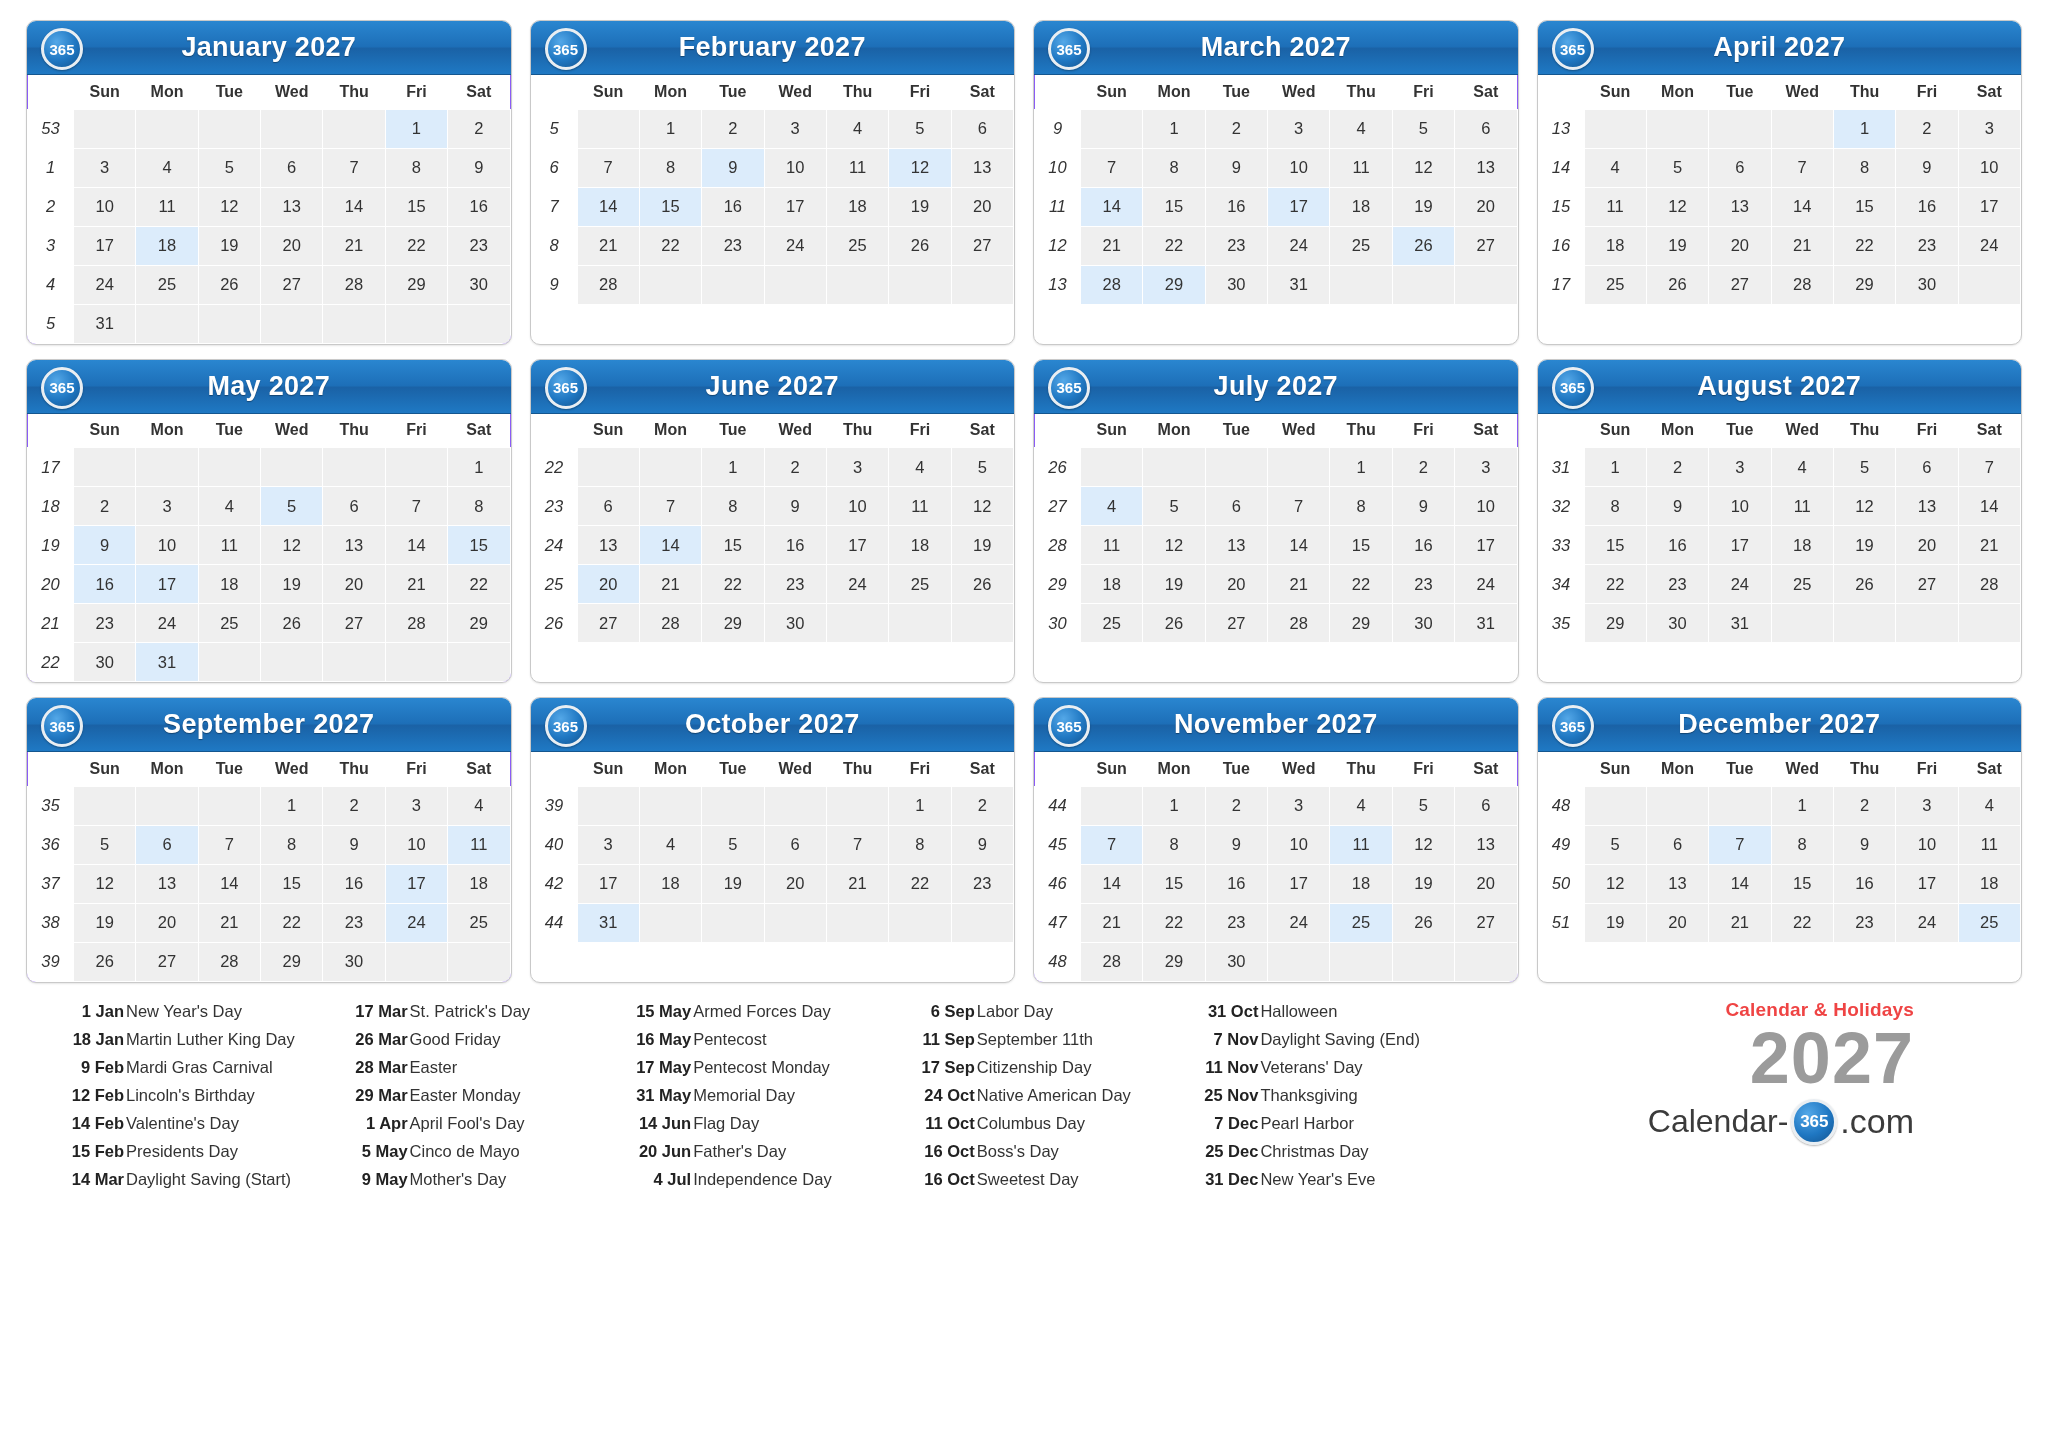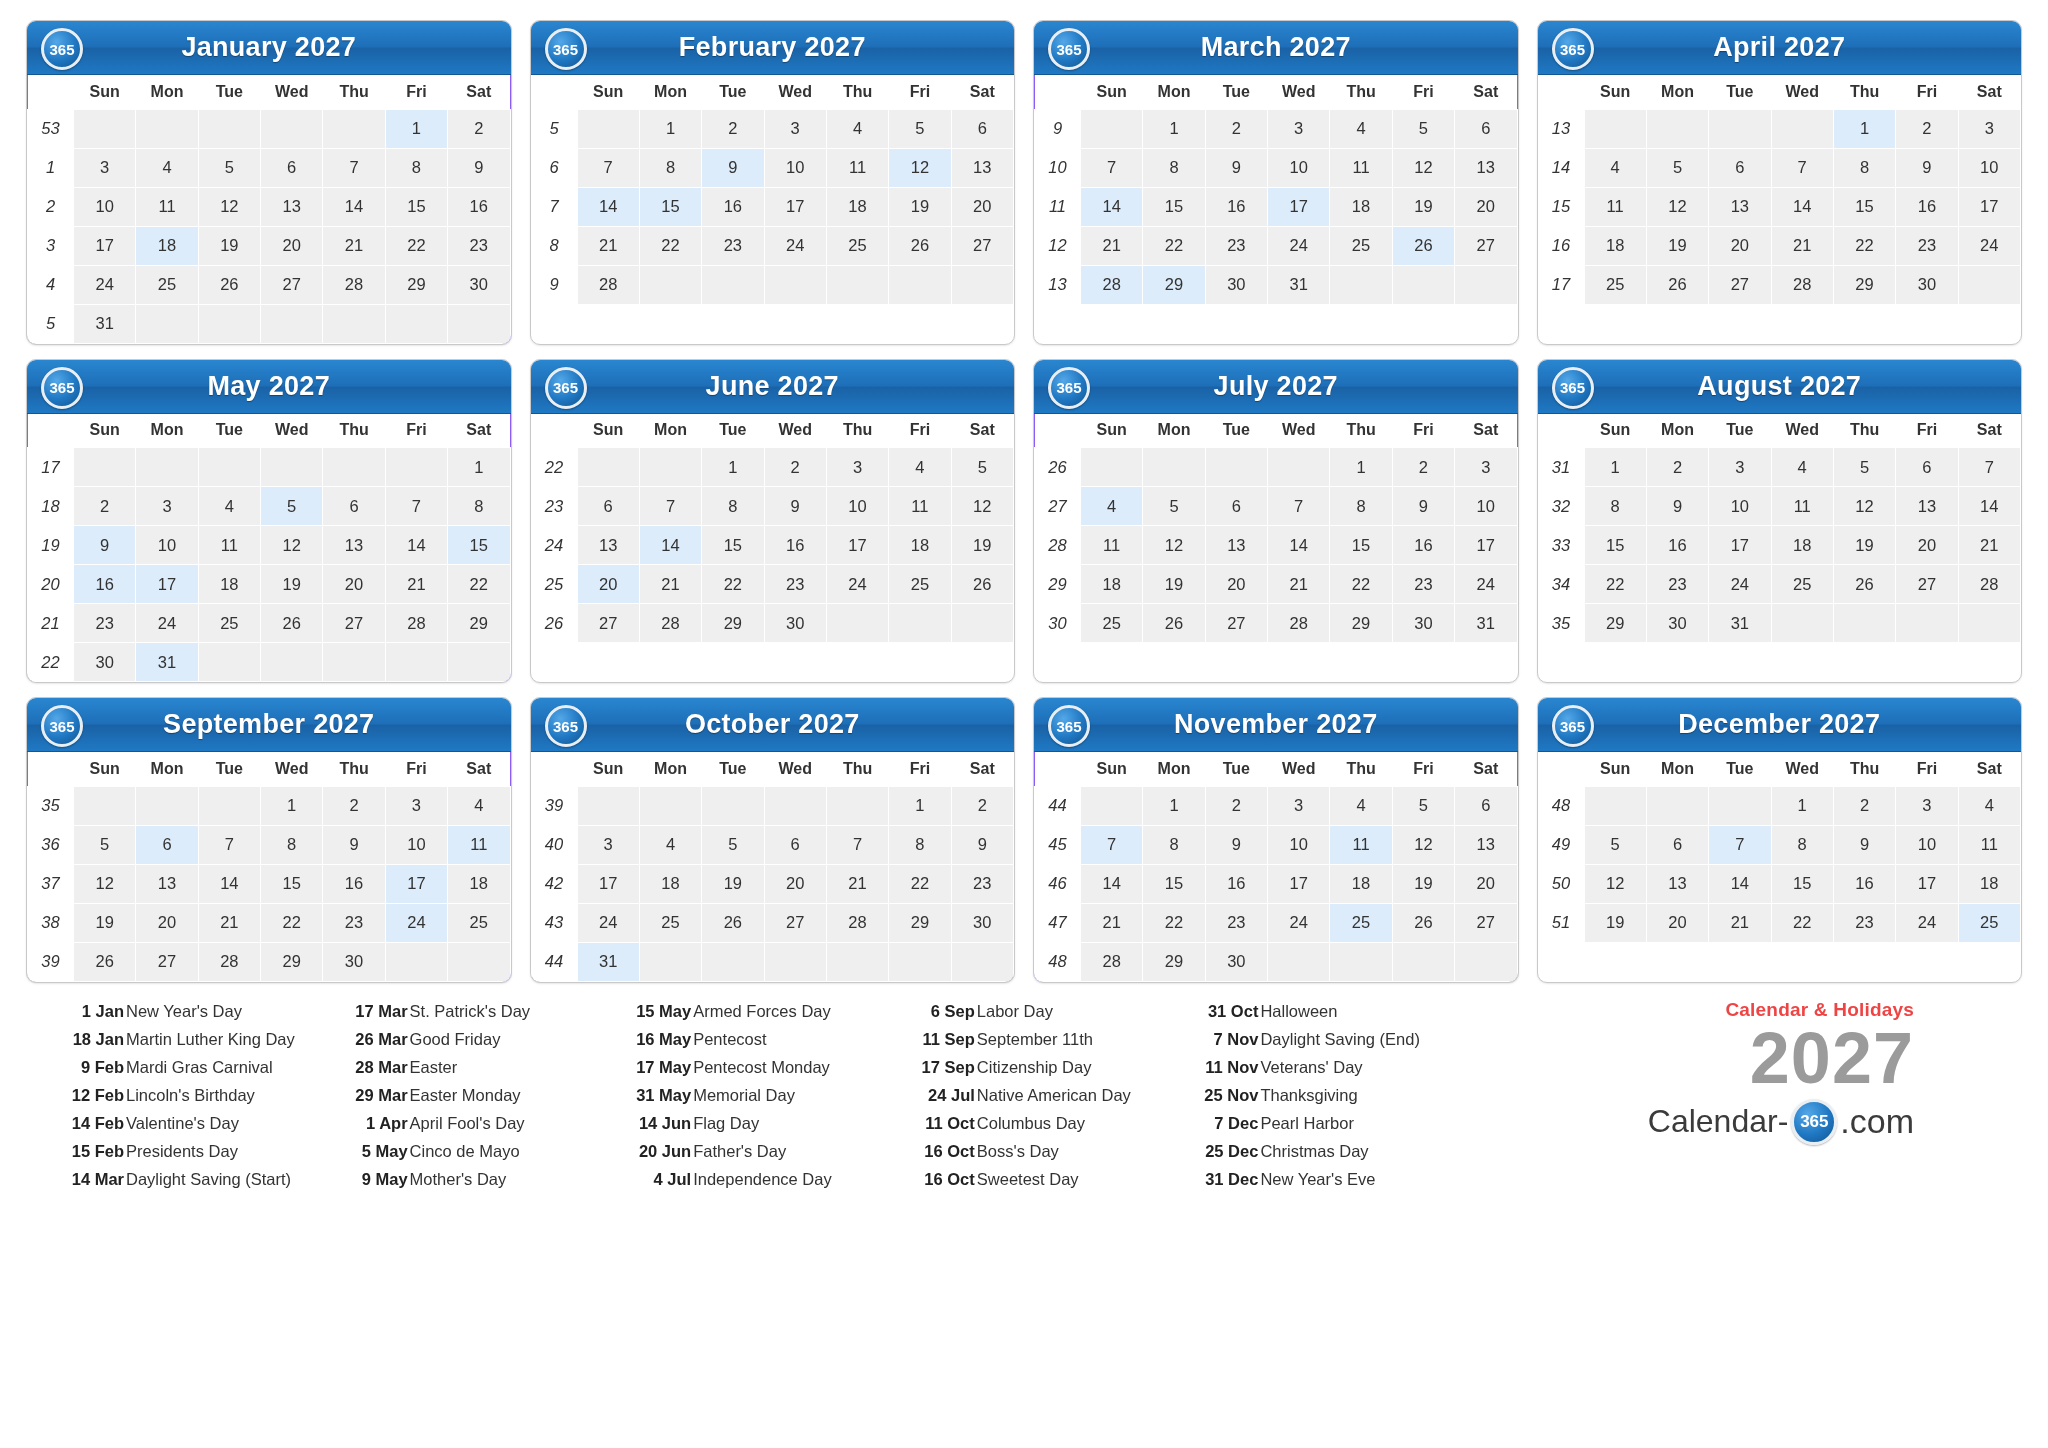--- a/index.html
+++ b/index.html
@@ -894,30 +894,20 @@
               <td class="wk">42</td>
               <td class="day">17</td>
               <td class="day">18</td>
               <td class="day">19</td>
               <td class="day">20</td>
               <td class="day">21</td>
               <td class="day">22</td>
               <td class="day">23</td>
             </tr>
             <tr>
-              <td class="wk">43</td>
-              <td class="day">24</td>
-              <td class="day">25</td>
-              <td class="day">26</td>
-              <td class="day">27</td>
-              <td class="day">28</td>
-              <td class="day">29</td>
-              <td class="day">30</td>
-            </tr>
-            <tr>
               <td class="wk">44</td>
               <td class="day hl">31</td>
               <td class="empty"></td>
               <td class="empty"></td>
               <td class="empty"></td>
               <td class="empty"></td>
               <td class="empty"></td>
               <td class="empty"></td>
             </tr>
           </tbody>
@@ -1158,21 +1148,21 @@
           </div>
           <div class="legend-row">
             <span class="legend-date">11 Sep</span>
             <span class="legend-name">September 11th</span>
           </div>
           <div class="legend-row">
             <span class="legend-date">17 Sep</span>
             <span class="legend-name">Citizenship Day</span>
           </div>
           <div class="legend-row">
-            <span class="legend-date">24 Jul</span>
+            <span class="legend-date">24 Oct</span>
             <span class="legend-name">Native American Day</span>
           </div>
           <div class="legend-row">
             <span class="legend-date">11 Oct</span>
             <span class="legend-name">Columbus Day</span>
           </div>
           <div class="legend-row">
             <span class="legend-date">16 Oct</span>
             <span class="legend-name">Boss's Day</span>
           </div>

